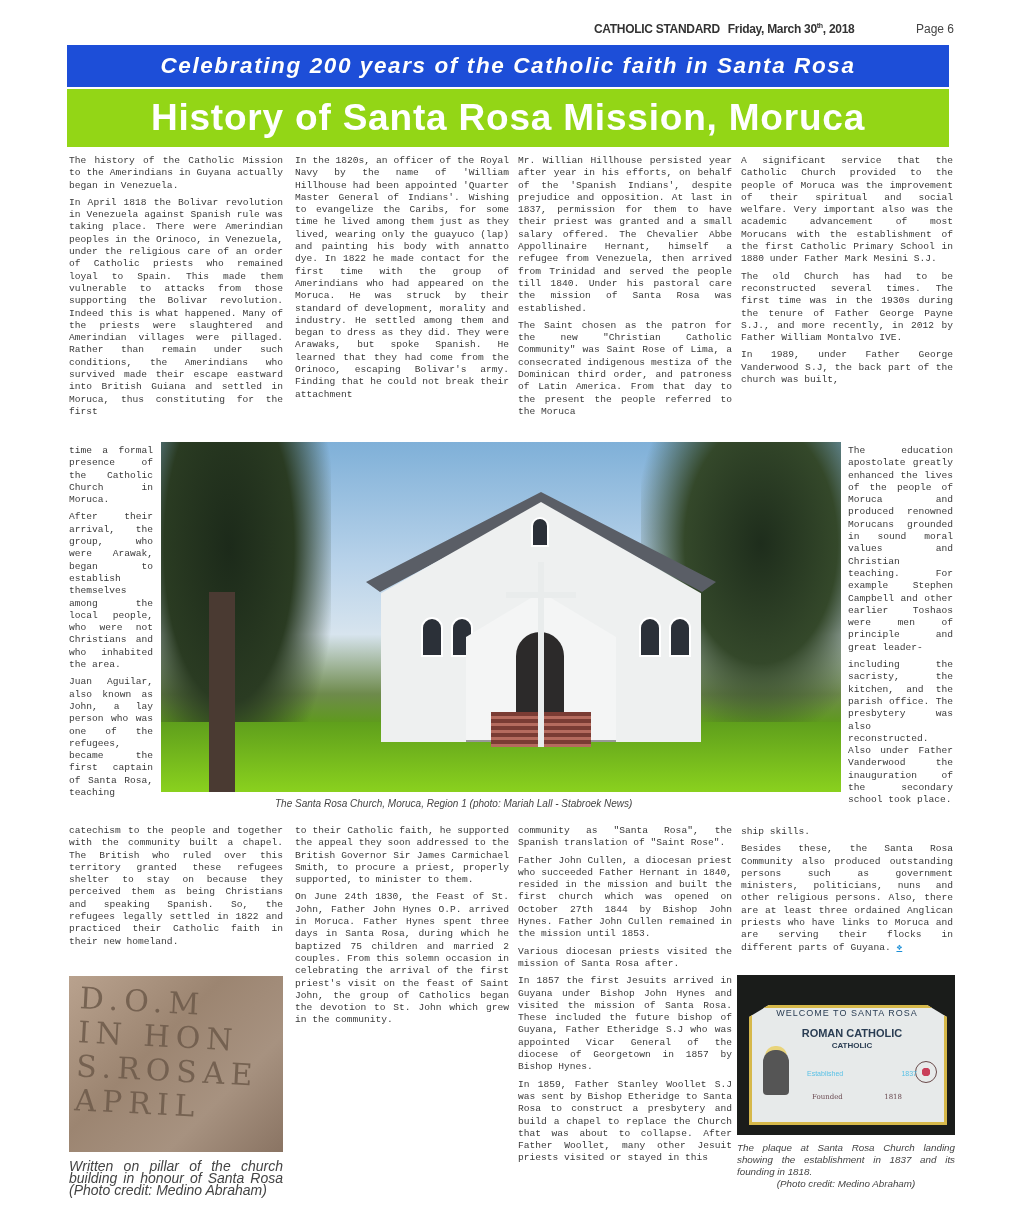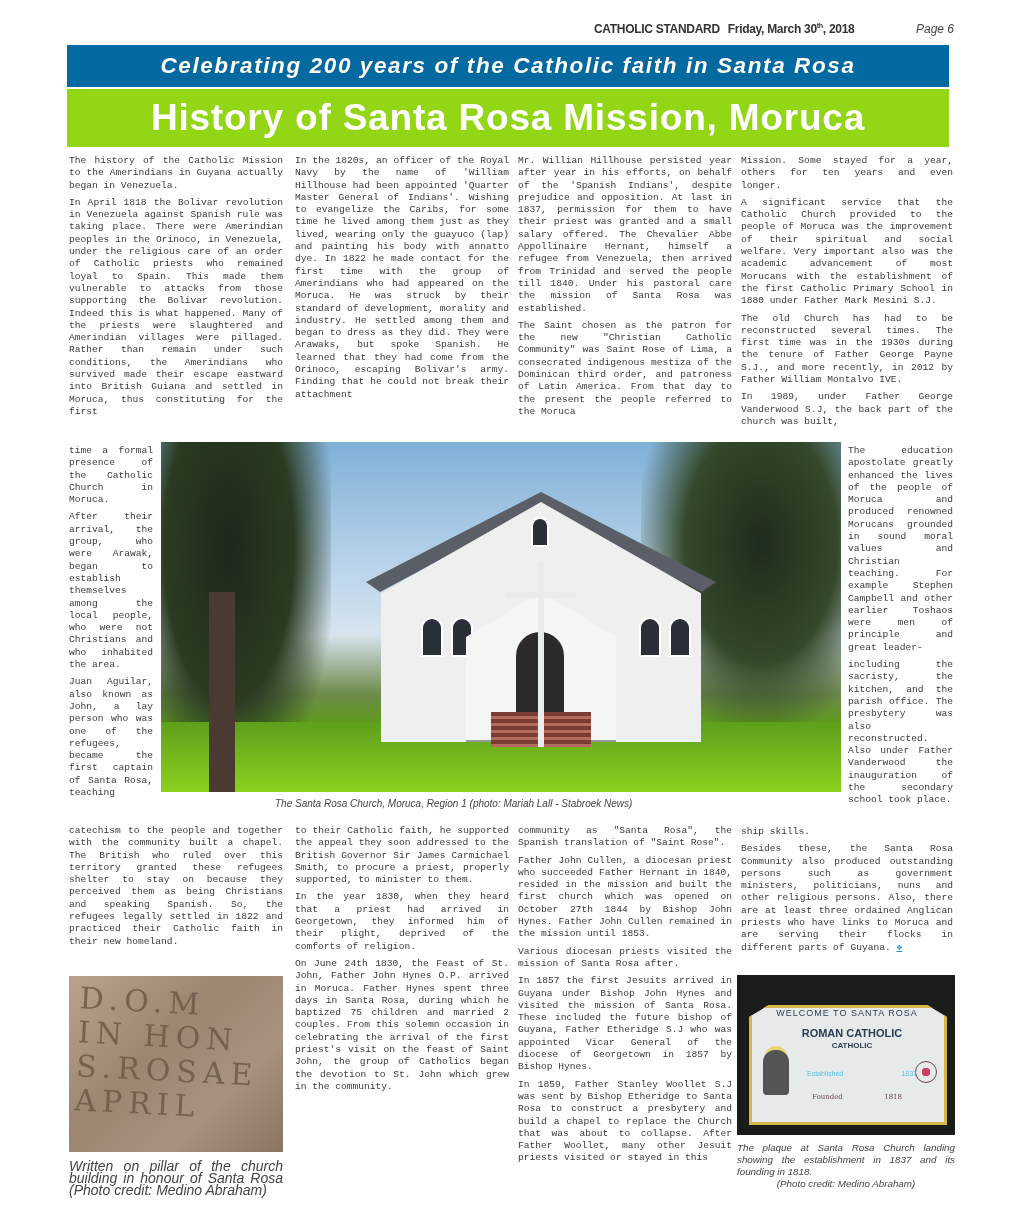--- a/index.html
+++ b/index.html
@@ -4,24 +4,24 @@
 <style>
   * { box-sizing: border-box; margin: 0; padding: 0; }
   html, body { width: 1024px; height: 1229px; background: #ffffff; overflow: hidden; }
   body { position: relative; font-family: "Liberation Sans", sans-serif; color: #333; }
 
   .masthead { position: absolute; top: 20px; left: 594px; width: 360px; height: 18px;
     font-size: 12px; font-weight: bold; color: #333; display: flex; align-items: center; white-space: nowrap; }
   .masthead .pub { letter-spacing: -0.3px; }
   .masthead .date { margin-left: 8px; letter-spacing: -0.3px; }
   .masthead .date sup { font-size: 7px; }
-  .masthead .page { margin-left: auto; font-weight: normal; color: #444; font-style: italic; }
+  .masthead .page { margin-left: auto; font-weight: normal; color: #444; }
 
   .banner-top { position: absolute; top: 45px; left: 67px; width: 882px; height: 42px;
-    background: #0369a1; color: #fff; font-size: 22.5px; font-weight: bold; font-style: italic;
+    background: #1d4ed8; color: #fff; font-size: 22.5px; font-weight: bold; font-style: italic;
     letter-spacing: 1.6px; display: flex; align-items: center; justify-content: center;
     white-space: nowrap; text-shadow: 0 0 1px rgba(0,0,0,0.15); }
   .banner-main { position: absolute; top: 89px; left: 67px; width: 882px; height: 58px;
     background: #93d616; color: #fff; font-size: 37px; font-weight: bold; letter-spacing: 0.8px;
     display: flex; align-items: center; justify-content: center; white-space: nowrap; }
 
   .col { position: absolute; font-size: 9.6px; line-height: 12.3px; color: #3a3a3a; text-align: justify; font-family: Liberation Mono, monospace; }
   .col p { margin-bottom: 5px; }
   .c1 { left: 69px; top: 155px; width: 214px; }
   .c2 { left: 295px; top: 155px; width: 214px; }
@@ -105,38 +105,36 @@
 </div>
 <div class="col c1b">
   <p>catechism to the people and together with the community built a chapel. The British who ruled over this territory granted these refugees shelter to stay on because they perceived them as being Christians and speaking Spanish. So, the refugees legally settled in 1822 and practiced their Catholic faith in their new homeland.</p>
 </div>
 
 <div class="col c2">
   <p>In the 1820s, an officer of the Royal Navy by the name of 'William Hillhouse had been appointed 'Quarter Master General of Indians'. Wishing to evangelize the Caribs, for some time he lived among them just as they lived, wearing only the guayuco (lap) and painting his body with annatto dye. In 1822 he made contact for the first time with the group of Amerindians who had appeared on the Moruca. He was struck by their standard of development, morality and industry. He settled among them and began to dress as they did. They were Arawaks, but spoke Spanish. He learned that they had come from the Orinoco, escaping Bolivar's army. Finding that he could not break their attachment</p>
 </div>
 <div class="col c2b">
   <p>to their Catholic faith, he supported the appeal they soon addressed to the British Governor Sir James Carmichael Smith, to procure a priest, properly supported, to minister to them.</p>
-  <p>In the year 1830, when they heard that a priest had arrived in Georgetown, they informed him of their plight, deprived of the comforts of religion.</p>
   <p>On June 24th 1830, the Feast of St. John, Father John Hynes O.P. arrived in Moruca. Father Hynes spent three days in Santa Rosa, during which he baptized 75 children and married 2 couples. From this solemn occasion in celebrating the arrival of the first priest's visit on the feast of Saint John, the group of Catholics began the devotion to St. John which grew in the community.</p>
 </div>
 
 <div class="col c3">
   <p>Mr. Willian Hillhouse persisted year after year in his efforts, on behalf of the 'Spanish Indians', despite prejudice and opposition. At last in 1837, permission for them to have their priest was granted and a small salary offered. The Chevalier Abbe Appollinaire Hernant, himself a refugee from Venezuela, then arrived from Trinidad and served the people till 1840. Under his pastoral care the mission of Santa Rosa was established.</p>
   <p>The Saint chosen as the patron for the new "Christian Catholic Community" was Saint Rose of Lima, a consecrated indigenous mestiza of the Dominican third order, and patroness of Latin America. From that day to the present the people referred to the Moruca</p>
 </div>
 <div class="col c3b">
   <p>community as "Santa Rosa", the Spanish translation of "Saint Rose".</p>
   <p>Father John Cullen, a diocesan priest who succeeded Father Hernant in 1840, resided in the mission and built the first church which was opened on October 27th 1844 by Bishop John Hynes. Father John Cullen remained in the mission until 1853.</p>
   <p>Various diocesan priests visited the mission of Santa Rosa after.</p>
   <p>In 1857 the first Jesuits arrived in Guyana under Bishop John Hynes and visited the mission of Santa Rosa. These included the future bishop of Guyana, Father Etheridge S.J who was appointed Vicar General of the diocese of Georgetown in 1857 by Bishop Hynes.</p>
   <p>In 1859, Father Stanley Woollet S.J was sent by Bishop Etheridge to Santa Rosa to construct a presbytery and build a chapel to replace the Church that was about to collapse. After Father Woollet, many other Jesuit priests visited or stayed in this</p>
 </div>
 
 <div class="col c4">
-  <p>Mission. Some stayed for a year, others for ten years and even longer.</p>
   <p>A significant service that the Catholic Church provided to the people of Moruca was the improvement of their spiritual and social welfare. Very important also was the academic advancement of most Morucans with the establishment of the first Catholic Primary School in 1880 under Father Mark Mesini S.J.</p>
   <p>The old Church has had to be reconstructed several times. The first time was in the 1930s during the tenure of Father George Payne S.J., and more recently, in 2012 by Father William Montalvo IVE.</p>
   <p>In 1989, under Father George Vanderwood S.J, the back part of the church was built,</p>
 </div>
 <div class="col c4-narrow">
   <p>The education apostolate greatly enhanced the lives of the people of Moruca and produced renowned Morucans grounded in sound moral values and Christian teaching. For example Stephen Campbell and other earlier Toshaos were men of principle and great leader-</p>
   <p>including the sacristy, the kitchen, and the parish office. The presbytery was also reconstructed. Also under Father Vanderwood the inauguration of the secondary school took place.</p>
 </div>
 <div class="col c4c">
   <p>ship skills.</p>

